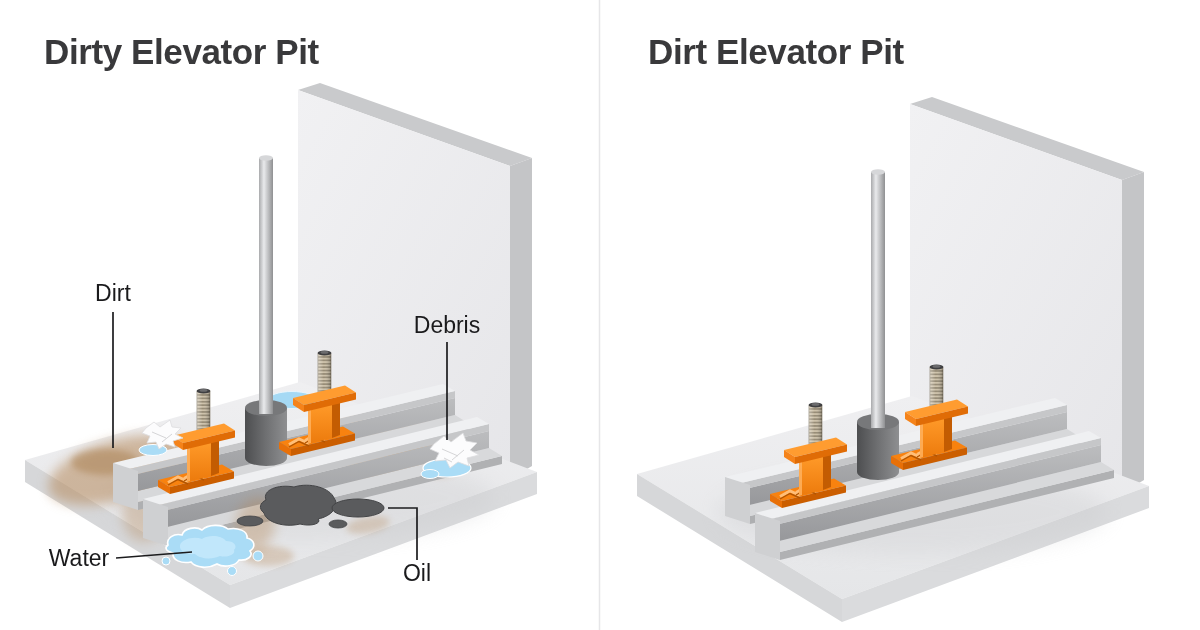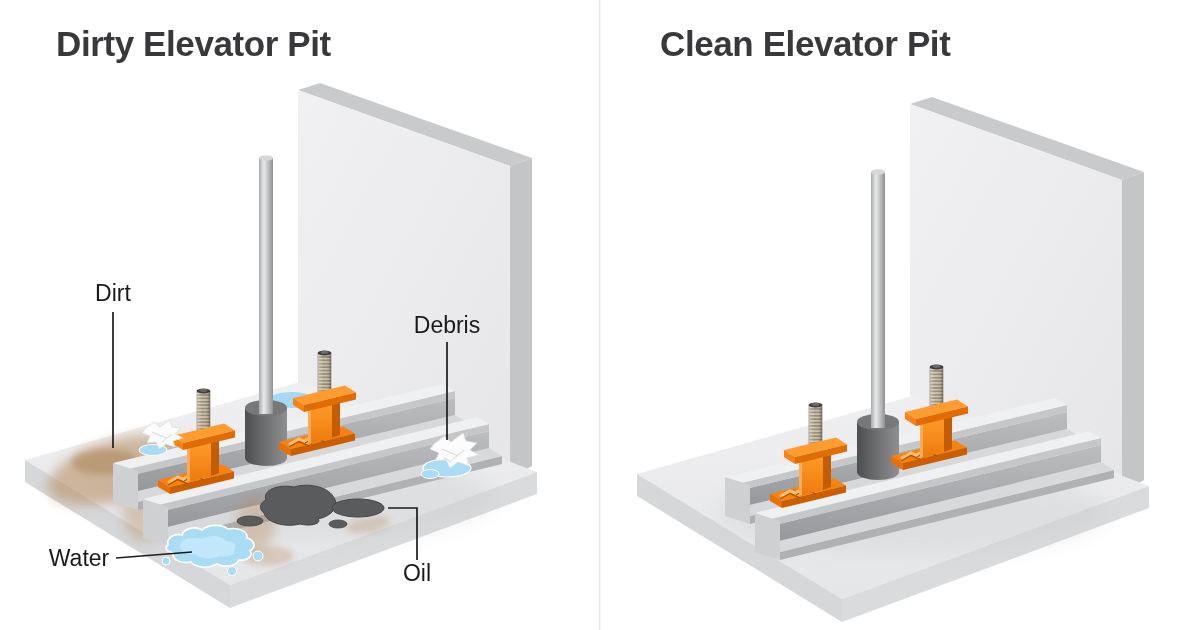--- a/index.html
+++ b/index.html
@@ -1,37 +1,37 @@
 <!DOCTYPE html>
 <html><head>
 <meta charset="utf-8">
 <style>
   html,body{margin:0;padding:0;background:#ffffff;}
   .stage{
     position:relative;width:1200px;height:630px;overflow:hidden;
     background:#ffffff;font-family:"Liberation Sans",sans-serif;
   }
   .panel-title{
-    position:absolute;top:24px;font-size:35px;font-weight:700;
-    letter-spacing:-.4px;color:#39393b;white-space:nowrap;margin-left:12px;
+    position:absolute;top:32px;font-size:35px;font-weight:700;
+    letter-spacing:-.4px;color:#39393b;white-space:nowrap;
   }
   #title-dirty{left:44px;}
   #title-clean{left:648px;}
   svg{position:absolute;left:0;top:0;}
   .cap-label{
     font-family:"Liberation Sans",sans-serif;font-size:23px;fill:#1a1a1c;
   }
 </style>
 </head>
 <body>
 
 <div class="stage">
 
   <div class="panel-title" id="title-dirty">Dirty Elevator Pit</div>
-  <div class="panel-title" id="title-clean">Clean Elevator Pit</div>
+  <div class="panel-title" id="title-clean">Dirt Elevator Pit</div>
 
   <svg width="1200" height="630" viewBox="0 0 1200 630">
     <defs>
       <linearGradient id="wallFace" x1="0" y1="0" x2="1" y2="1">
         <stop offset="0" stop-color="#f1f1f3"></stop>
           <stop offset="1" stop-color="#e6e6e9"></stop>
       </linearGradient>
       <linearGradient id="floorFace" x1="0" y1="0" x2="0" y2="1">
         <stop offset="0" stop-color="#efeff1"></stop>
           <stop offset="1" stop-color="#e5e6e8"></stop>

